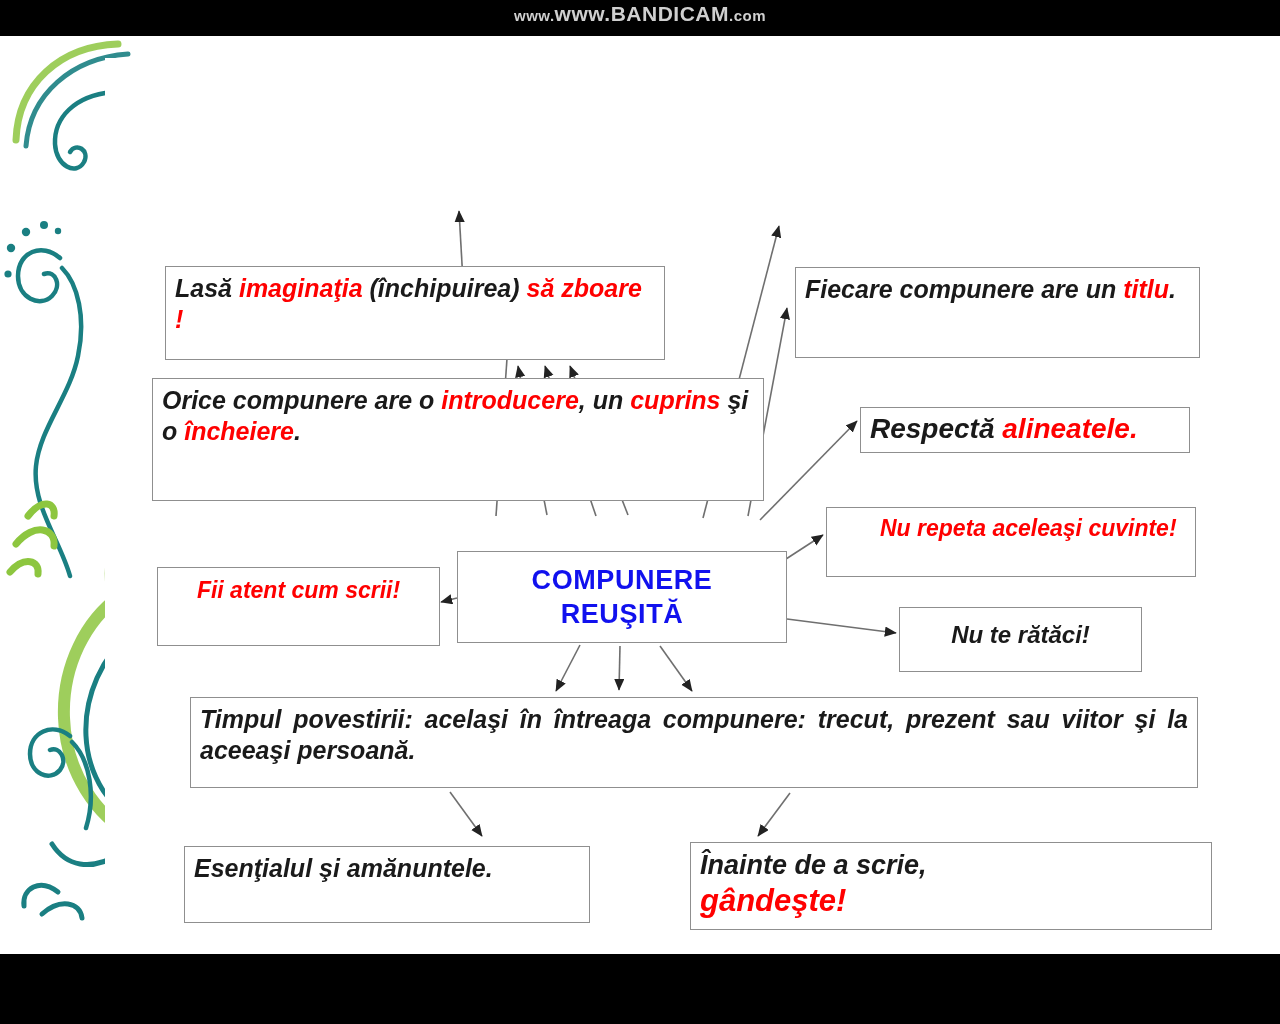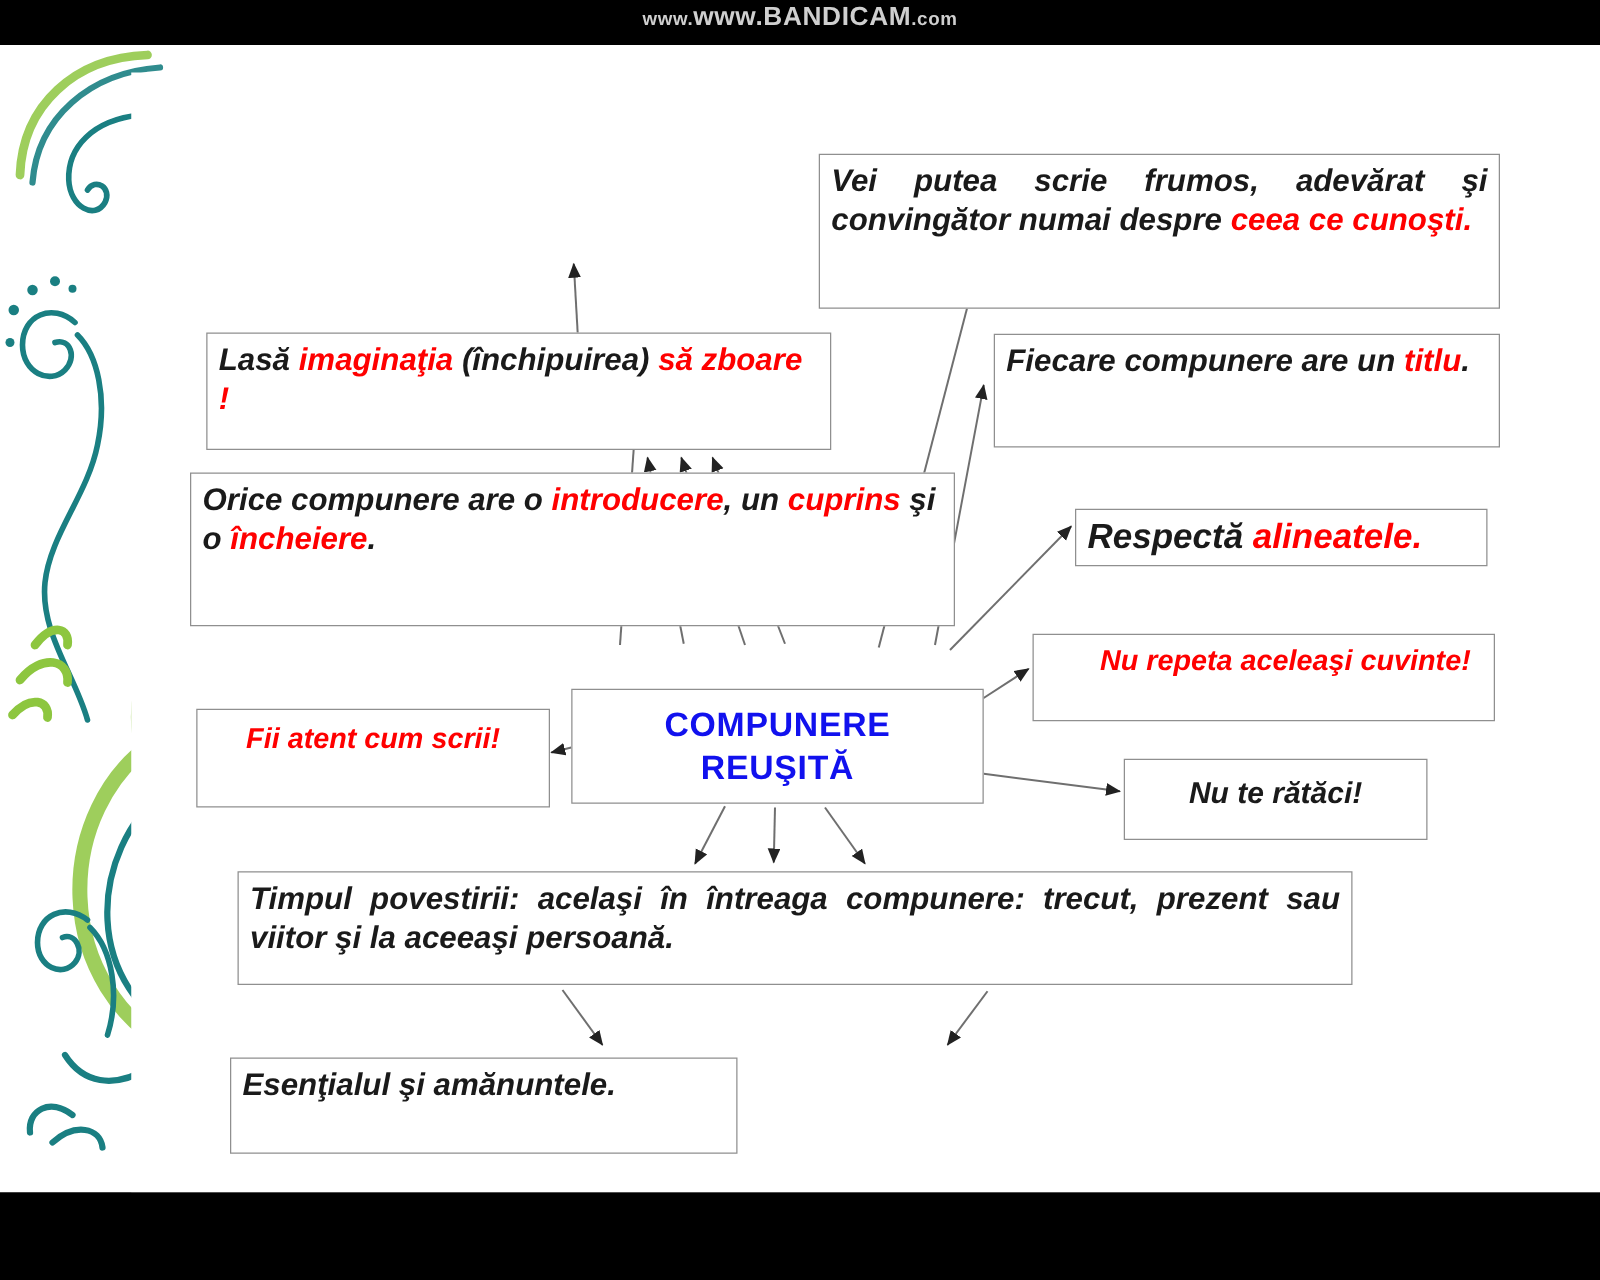--- a/index.html
+++ b/index.html
@@ -36,21 +36,21 @@
   #b-numai{left:165px;top:90px;width:455px;height:121px;font-size:25px;}
   #b-vei  {left:655px;top:87px;width:545px;height:124px;font-size:25px;}
   #b-lasa {left:165px;top:230px;width:500px;height:94px;font-size:25px;}
   #b-fiecare{left:795px;top:231px;width:405px;height:91px;font-size:25px;}
   #b-orice{left:152px;top:342px;width:612px;height:123px;font-size:25px;}
   #b-respecta{left:860px;top:371px;width:330px;height:46px;font-size:28px;}
   #b-nurepeta{left:826px;top:471px;width:370px;height:70px;font-size:23px;padding-left:44px;}
   #b-nute{left:899px;top:571px;width:243px;height:65px;font-size:24px;}
   #b-fii{left:157px;top:531px;width:283px;height:79px;font-size:23px;}
   #b-centru{left:457px;top:515px;width:330px;height:92px;}
-  #b-timpul{left:190px;top:661px;width:892px;height:91px;font-size:25px;}
+  #b-timpul{left:190px;top:661px;width:1008px;height:91px;font-size:25px;}
   #b-esential{left:184px;top:810px;width:406px;height:77px;font-size:25px;}
   #b-inainte{left:690px;top:806px;width:522px;height:88px;font-size:27px;}
 
   #b-centru .title{color:#1111ee;font-style:normal;font-weight:bold;font-size:27px;
     letter-spacing:.6px;text-align:center;line-height:1.25;padding-top:12px;}
   #b-inainte .big{font-size:31px;}
   #b-nute .pad{padding-top:12px;}
   #b-fii .pad{padding-top:8px;}
   #b-respecta .pad{padding:4px 9px;}
 
@@ -117,23 +117,20 @@
         <path d="M457 562 L441 566"></path>
         <path d="M620 610 L619 654"></path>
         <path d="M580 609 L556 655"></path>
         <path d="M660 610 L692 655"></path>
         <path d="M450 756 L482 800"></path>
         <path d="M790 757 L758 800"></path>
       </g>
     </svg>
 
 
-    <div class="box" id="b-vei">
-      <div class="pad just"><span>Vei putea scrie frumos, adevărat şi convingător numai despre </span><span class="r">ceea ce cunoşti.</span></div>
-    </div>
 
     <div class="box" id="b-lasa">
       <div class="pad"><span>Lasă </span><span class="r">imaginaţia</span><span> (închipuirea) </span><span class="r">să zboare !</span></div>
     </div>
 
     <div class="box" id="b-fiecare">
       <div class="pad just"><span>Fiecare compunere are un </span><span class="r">titlu</span><span>.</span></div>
     </div>
 
     <div class="box" id="b-orice">
@@ -164,17 +161,23 @@
     </div>
 
     <div class="box" id="b-timpul">
       <div class="pad just"><span>Timpul povestirii: acelaşi în întreaga compunere: trecut, prezent sau viitor şi la aceeaşi persoană.</span></div>
     </div>
 
     <div class="box" id="b-esential">
       <div class="pad"><span>Esenţialul şi amănuntele.</span></div>
     </div>
 
+    <div class="box" id="b-inainte">
+      <div class="pad">
+        <div>Înainte de a scrie,</div>
+        <div class="r big">gândeşte!</div>
+      </div>
+    </div>
 
   </div>
 
   <div id="bottombar"></div>
 </div>
 
 </body></html>

